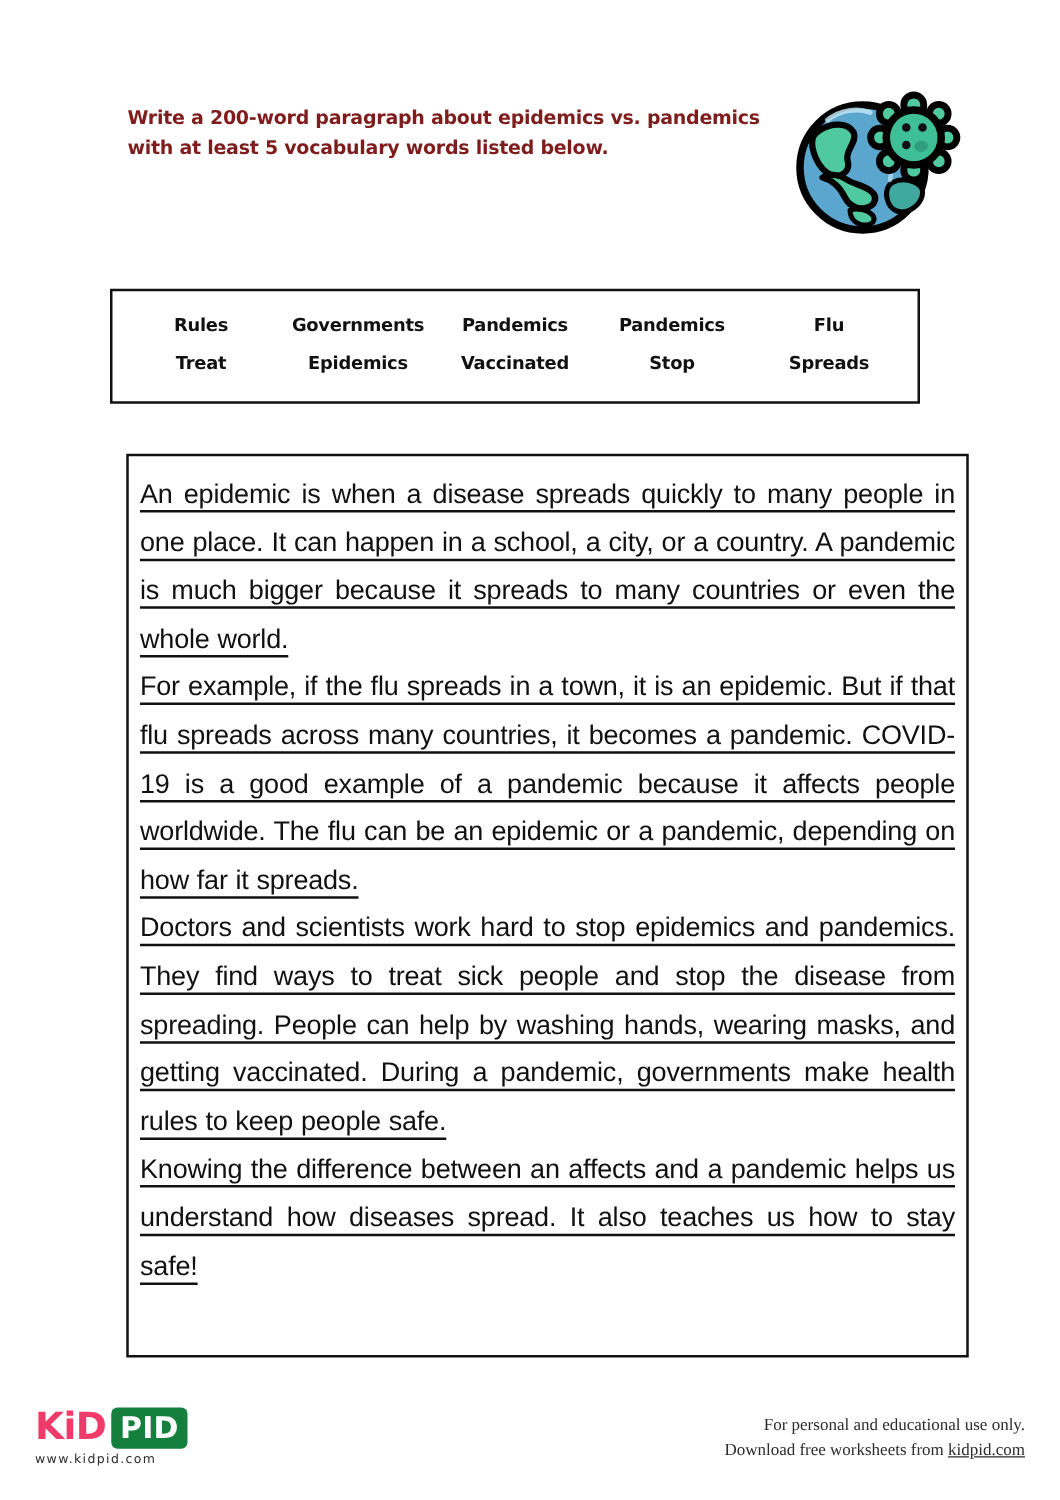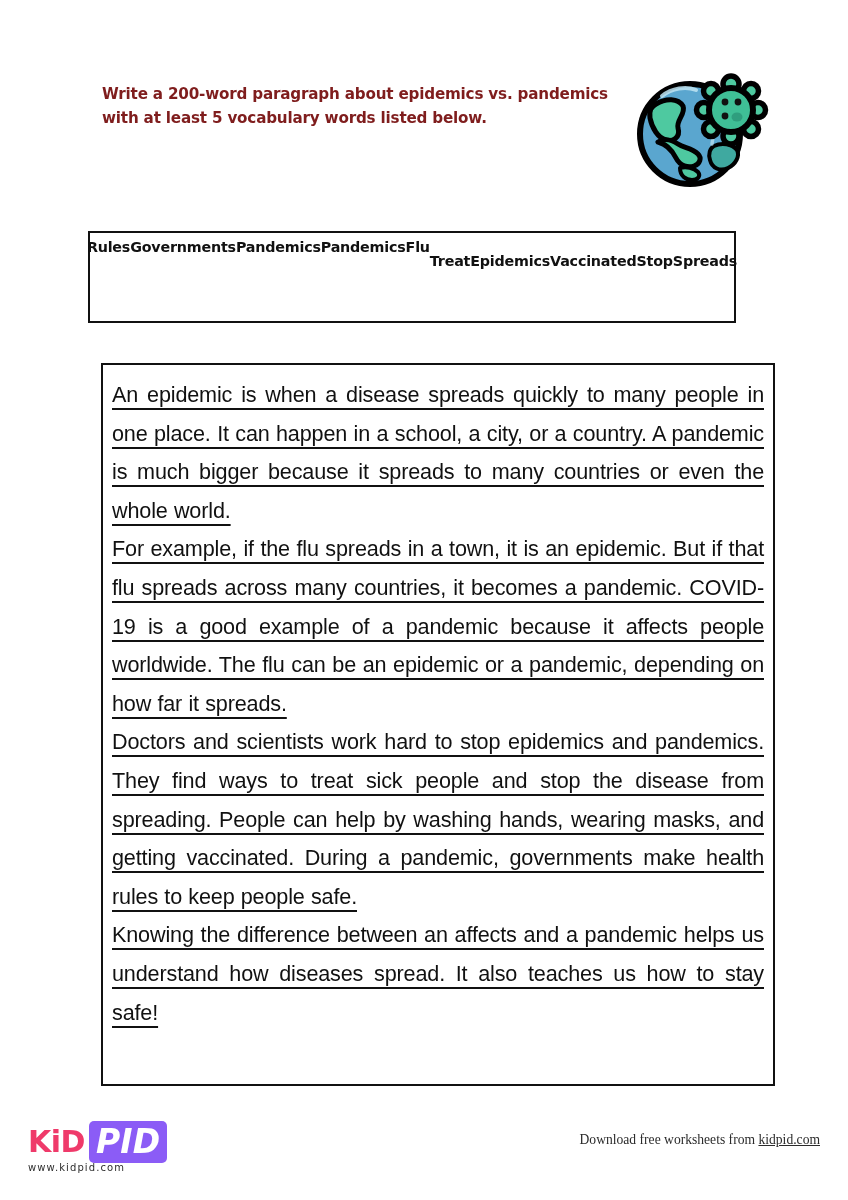--- a/index.html
+++ b/index.html
@@ -62,21 +62,21 @@
   
   .vocab-box {
     position: absolute;
     left: 88px;
     top: 231px;
     width: 648px;
     height: 92px;
     border: 2px solid #111111;
     box-sizing: border-box;
     display: flex;
-    flex-direction: row;
+    flex-direction: column;
     justify-content: center;
     padding: 6px 8px 8px 8px;
   }
   .vocab-row {
     display: flex;
     width: 100%;
   }
   .vocab-row + .vocab-row { margin-top: 14px; }
   .vocab-cell {
     flex: 1 1 0;
@@ -137,30 +137,29 @@
   .logo-kid {
     font-family: "DejaVu Sans", sans-serif;
     font-size: 30px;
     font-weight: bold;
     color: #ef3a6a;
     letter-spacing: -0.5px;
     line-height: 1;
   }
   .logo-pid {
     margin-left: 4px;
-    background: #8b5cf6;
+    background: #15803d;
     color: #ffffff;
     font-family: "DejaVu Sans", sans-serif;
-    font-size: 33px;
+    font-size: 24px;
     font-weight: bold;
     letter-spacing: 0.2px;
     line-height: 1;
     padding: 4px 7px 5px 7px;
     border-radius: 5px;
-    font-style: italic;
   }
   .logo-url {
     margin-top: 4px;
     font-family: "DejaVu Sans", sans-serif;
     font-size: 10px;
     font-weight: normal;
     color: #2e2e2e;
     letter-spacing: 1.1px;
   }
 
@@ -256,17 +255,18 @@
 
   <div class="footer">
     <div class="logo-block">
       <div class="logo-line">
         <span class="logo-kid">KiD</span>
         <span class="logo-pid">PID</span>
       </div>
       <div class="logo-url">www.kidpid.com</div>
     </div>
     <div class="credit">
+      <div>For personal and educational use only.</div>
       <div><span>Download free worksheets from </span><span class="credit-link">kidpid.com</span></div>
     </div>
   </div>
 
 </div>
 
 </body></html>

